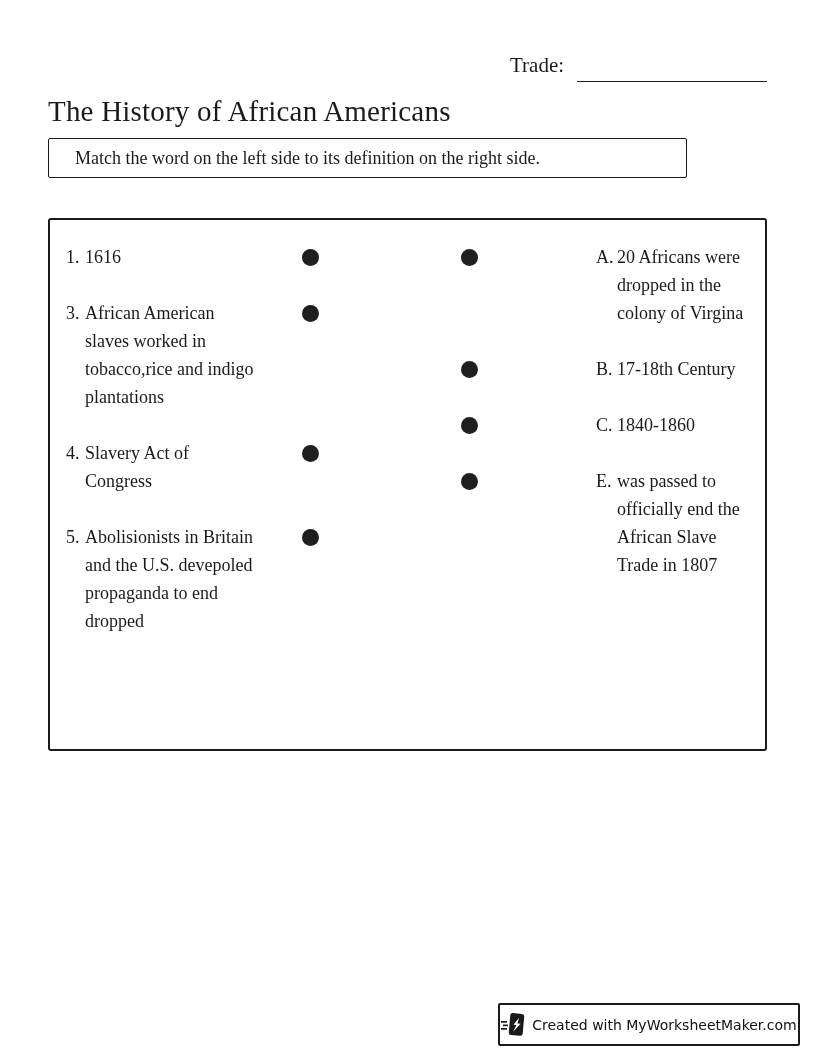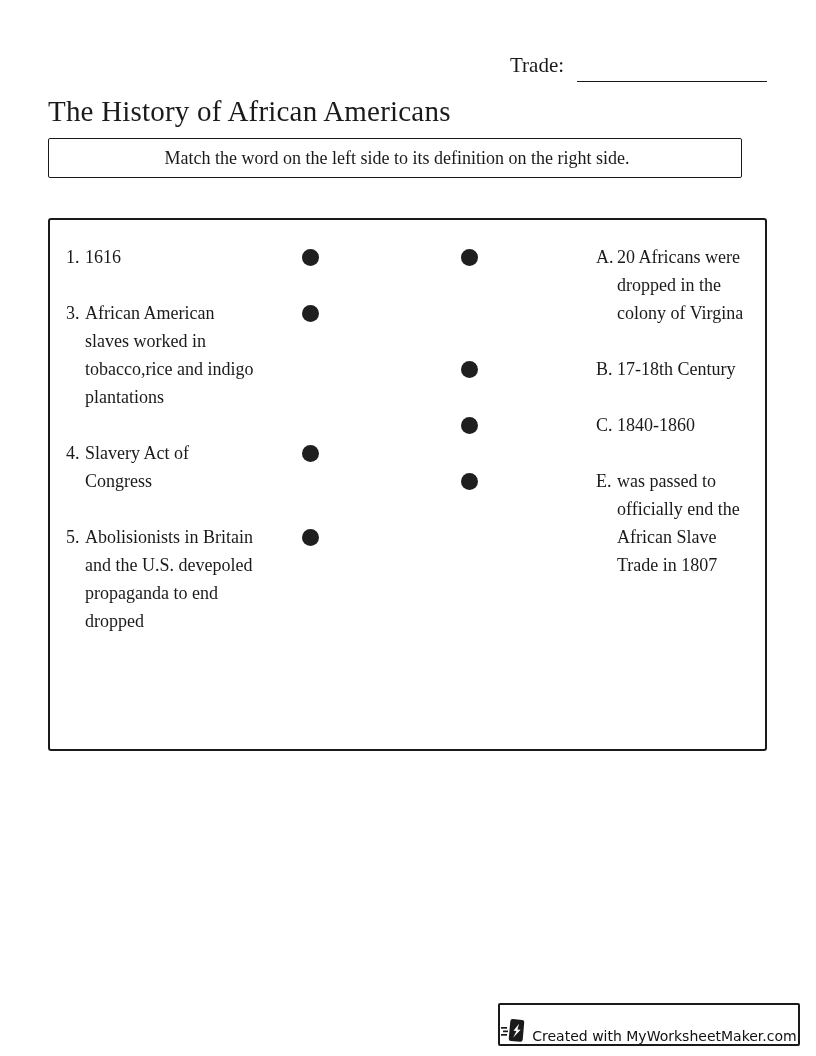--- a/index.html
+++ b/index.html
@@ -30,27 +30,26 @@
     position: absolute;
     left: 577px; top: 60px;
     width: 190px; height: 22px;
     border-bottom: 1.5px solid #1a1a1a;
   }
 
   
   .instructions-box {
     position: absolute;
     left: 48px; top: 138px;
-    width: 694px; height: 40px;
+    width: 639px; height: 40px;
     border: 1.5px solid #1a1a1a;
     border-radius: 2px;
     display: flex;
     align-items: center;
-    padding-left: 4px;
-    justify-content: center;
+    padding-left: 26px;
   }
   .instructions-text { font-size: 18px; }
 
   
   .matching-box {
     position: absolute;
     left: 48px; top: 218px;
     width: 719px; height: 533px;
     border: 2.5px solid #1a1a1a;
     border-radius: 3px;
@@ -89,21 +88,21 @@
   .right-col .match-item { text-indent: 0; font-family: Liberation Serif, serif; }
 
   
   .footer-credit-box {
     position: absolute;
     left: 498px; top: 1003px;
     width: 302px; height: 43px;
     border: 2px solid #1a1a1a;
     border-radius: 2px;
     display: flex;
-    align-items: flex-end;
+    align-items: center;
     justify-content: center;
     gap: 7px;
     font-family: "DejaVu Sans", "Liberation Sans", sans-serif;
   }
   .credit-text { font-size: 14px; color: #111111; }
   .logo-icon svg { display: block; }
 </style>
 </head>
 <body>
 

